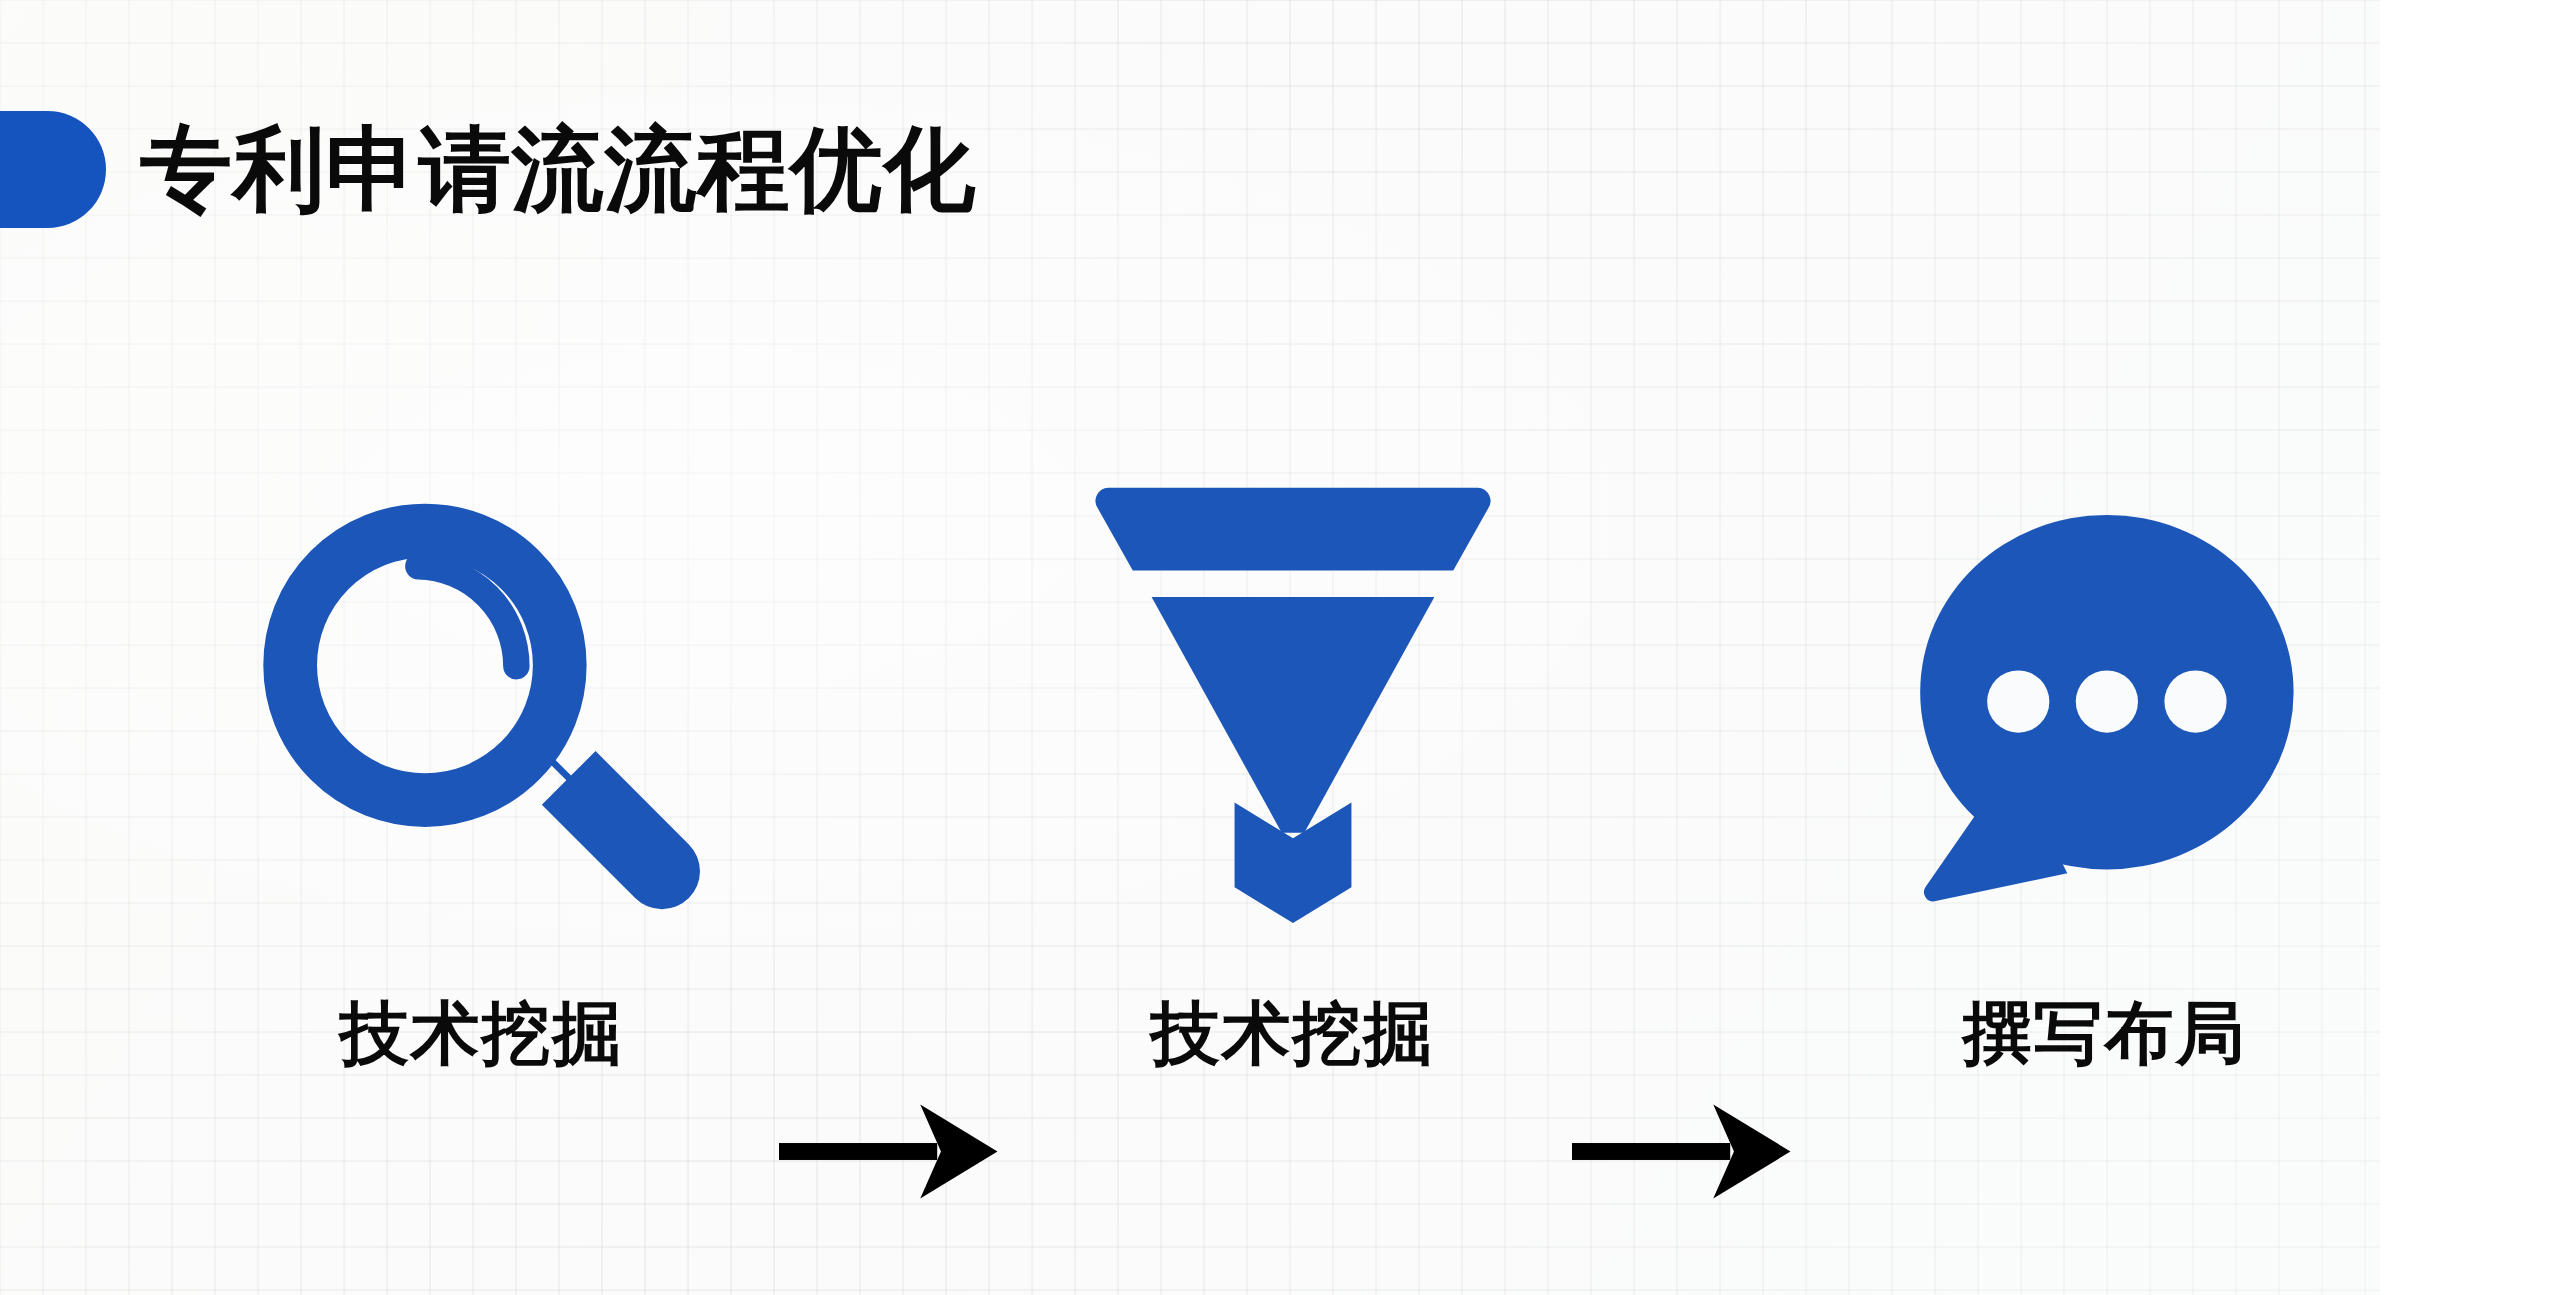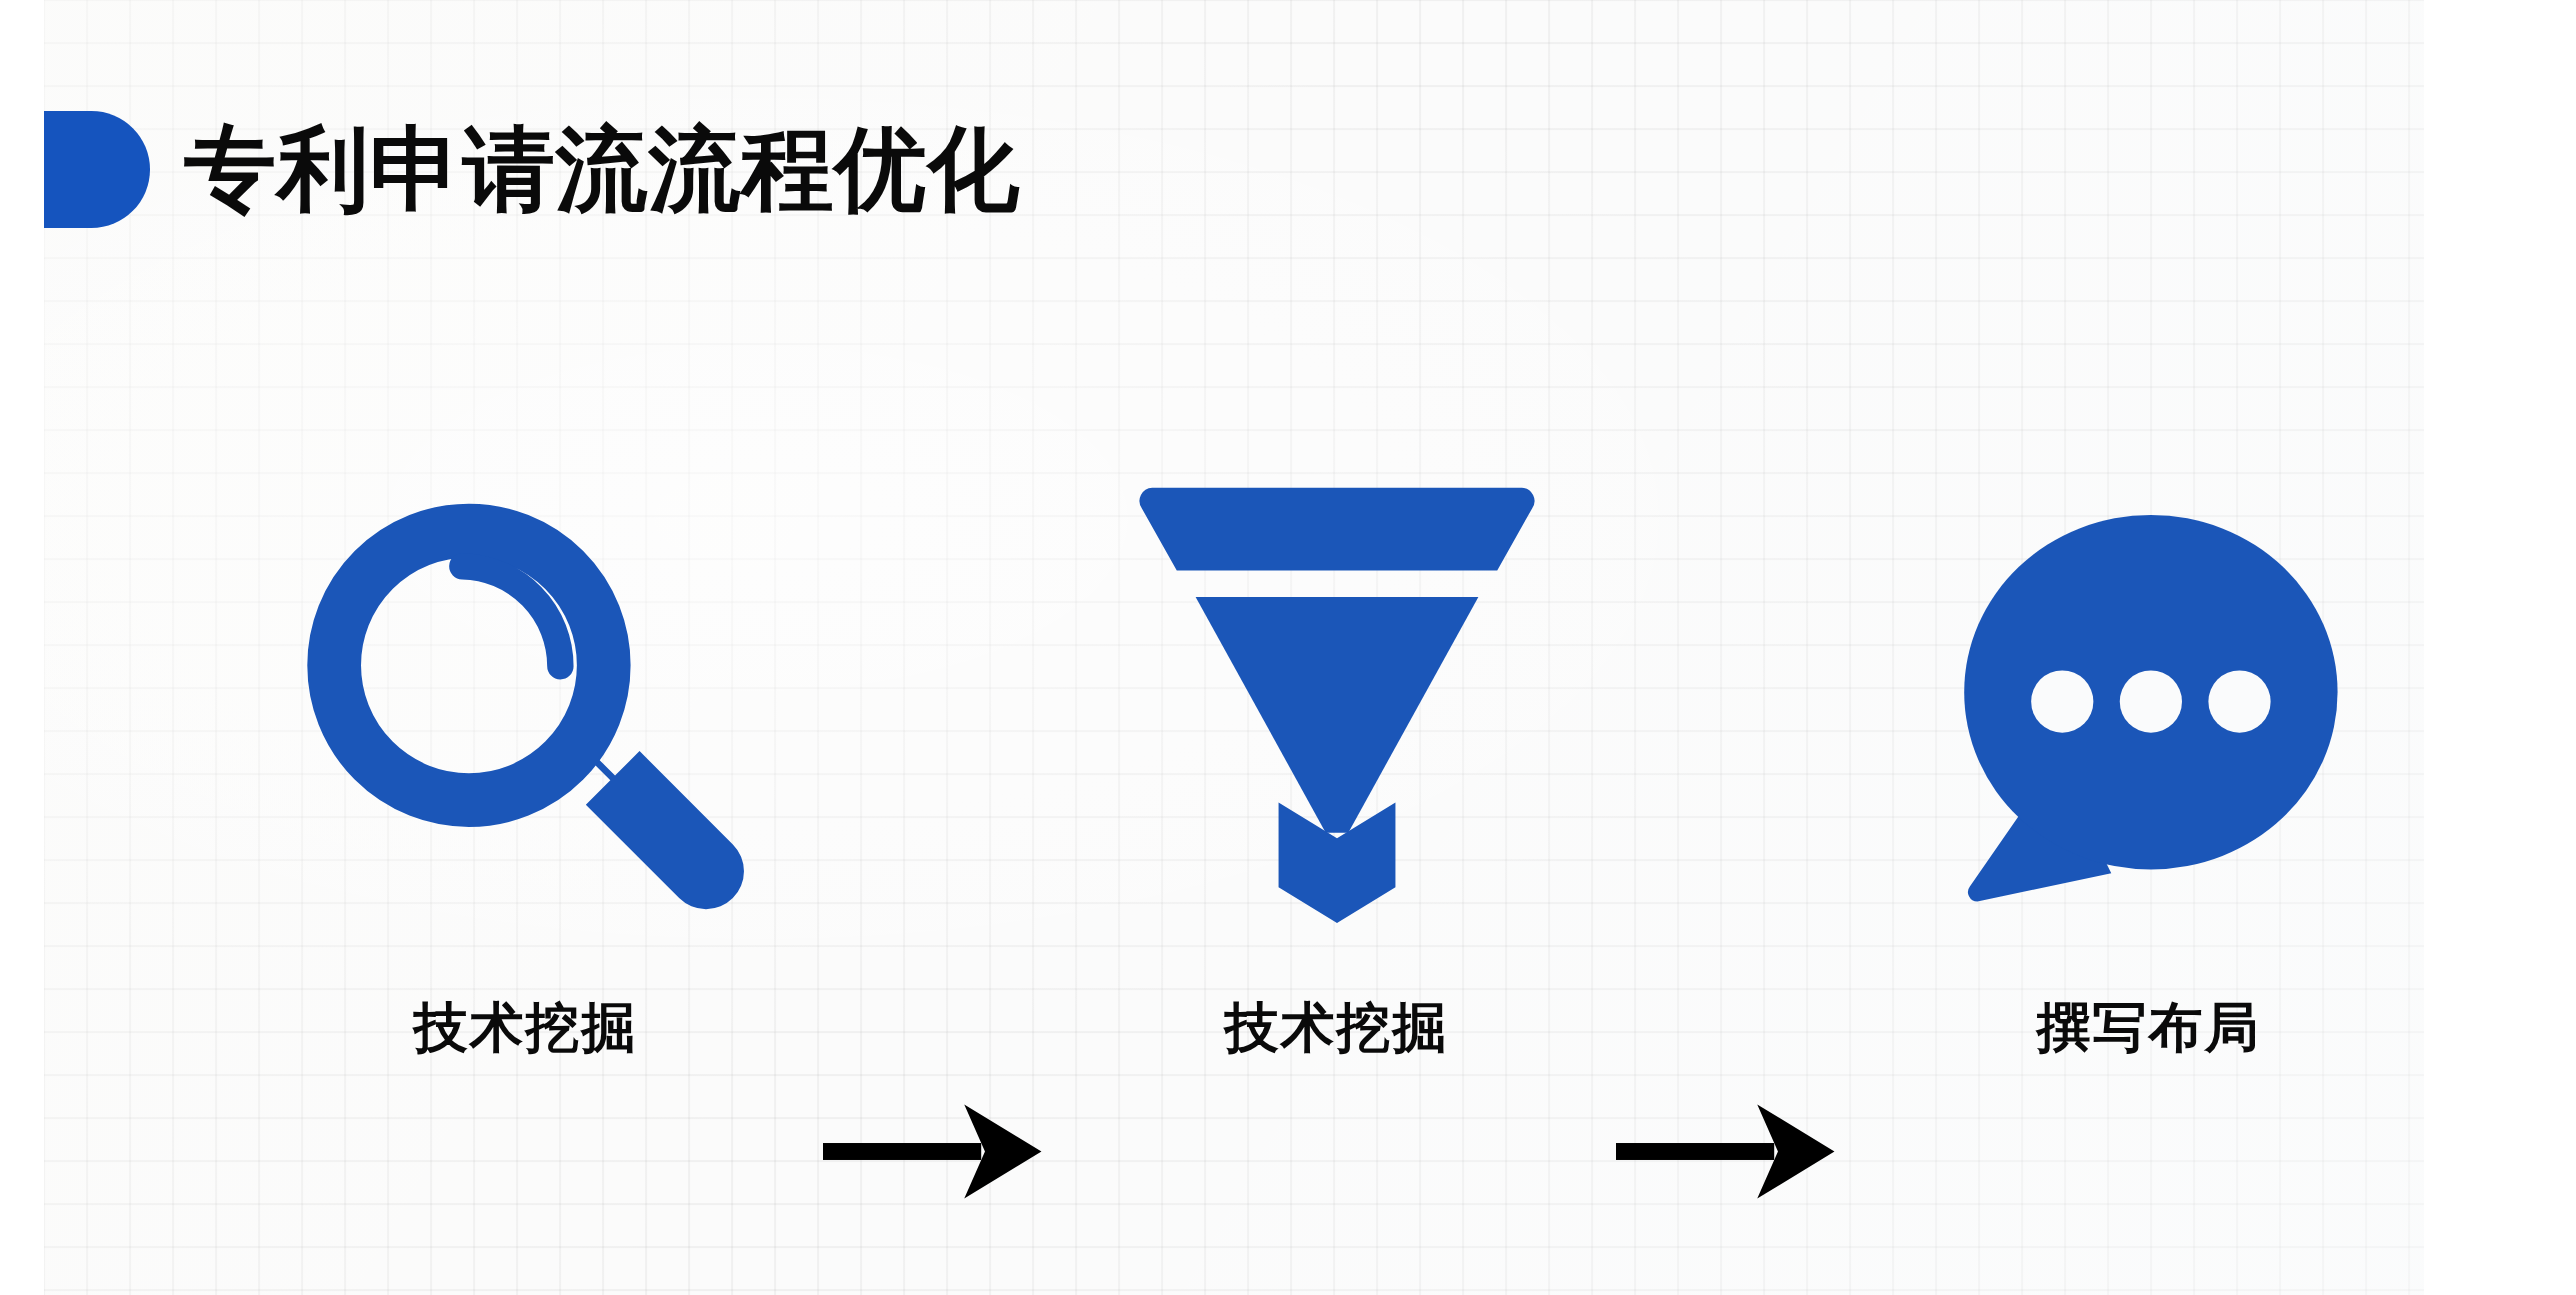--- a/index.html
+++ b/index.html
@@ -16,21 +16,20 @@
     position: relative;
     width: 2380px;
     height: 1296px;
     overflow: hidden;
     background-color: #fbfbfb;
     background-image:
       linear-gradient(to right, rgba(0,0,0,0.045) 1.9px, transparent 1.9px),
       linear-gradient(to bottom, rgba(0,0,0,0.045) 1.9px, transparent 1.9px);
     background-size: 43px 43px;
     background-position: -0.9px -0.9px;
-    margin-left: 44px;
   }
 
   
   #paper-tint {
     position: absolute;
     inset: 0;
     pointer-events: none;
     background:
       radial-gradient(ellipse 70% 60% at 30% 40%, rgba(255,255,255,0.55) 0%, rgba(255,255,255,0) 70%),
       linear-gradient(120deg, rgba(252,252,250,0.5) 0%, rgba(255,255,255,0) 45%, rgba(250,252,253,0.45) 100%);
@@ -86,27 +85,27 @@
   #step-2 { left: 1812px; }
 
   .step-icon {
     height: 594px;
     width: 100%;
     display: flex;
     align-items: center;
     justify-content: center;
   }
   .step-label {
-    font-size: 54px;
+    font-size: 69px;
     line-height: 1;
     font-weight: 700;
     color: #0a0a0a;
     letter-spacing: 1.9px;
     white-space: nowrap;
-    font-family: Liberation Sans, sans-serif;
+    font-family: Liberation Serif, serif;
   }
 
   
   .arrow {
     position: absolute;
     top: 689px;
     width: 226px;
     height: 113px;
   }
   #arrow-0 { left: 779px; }

